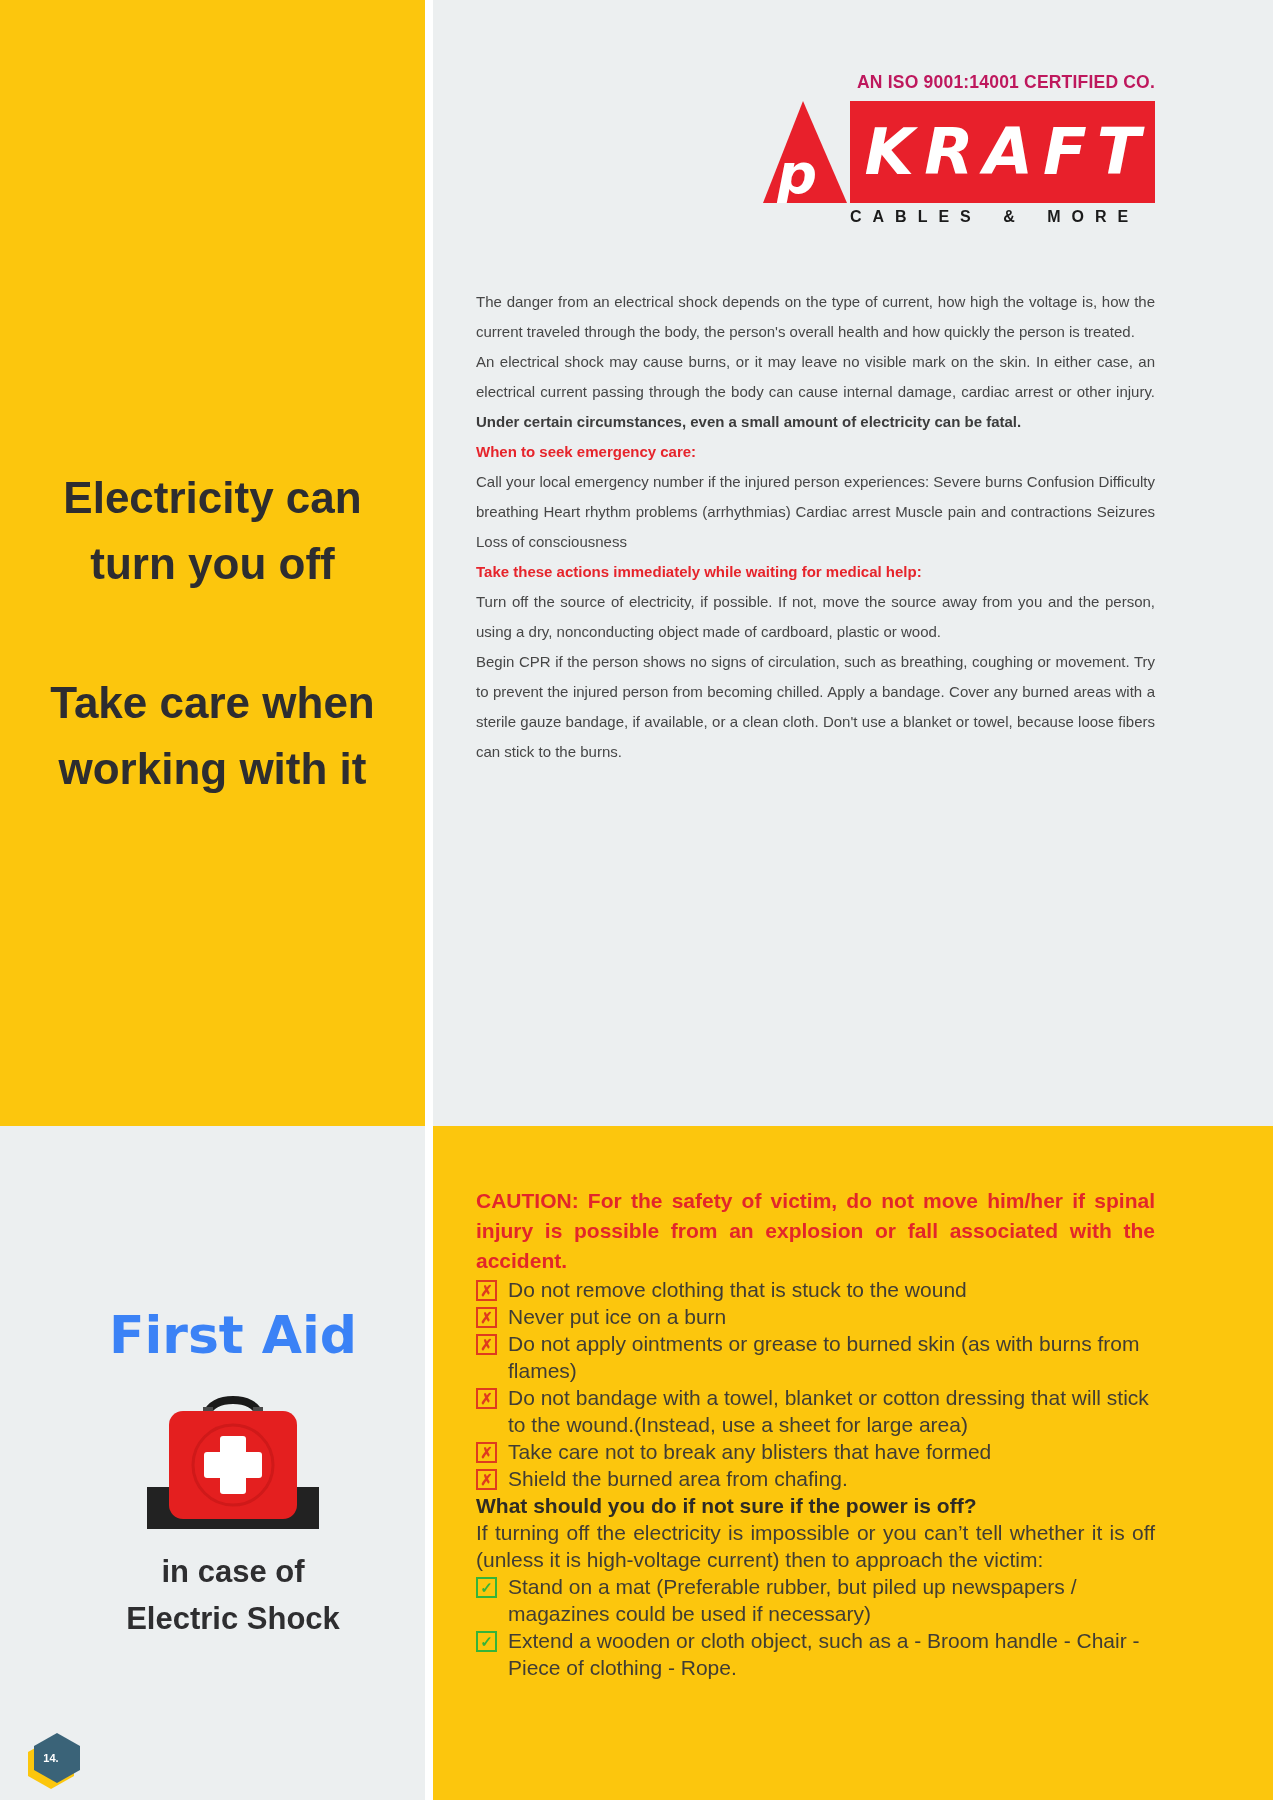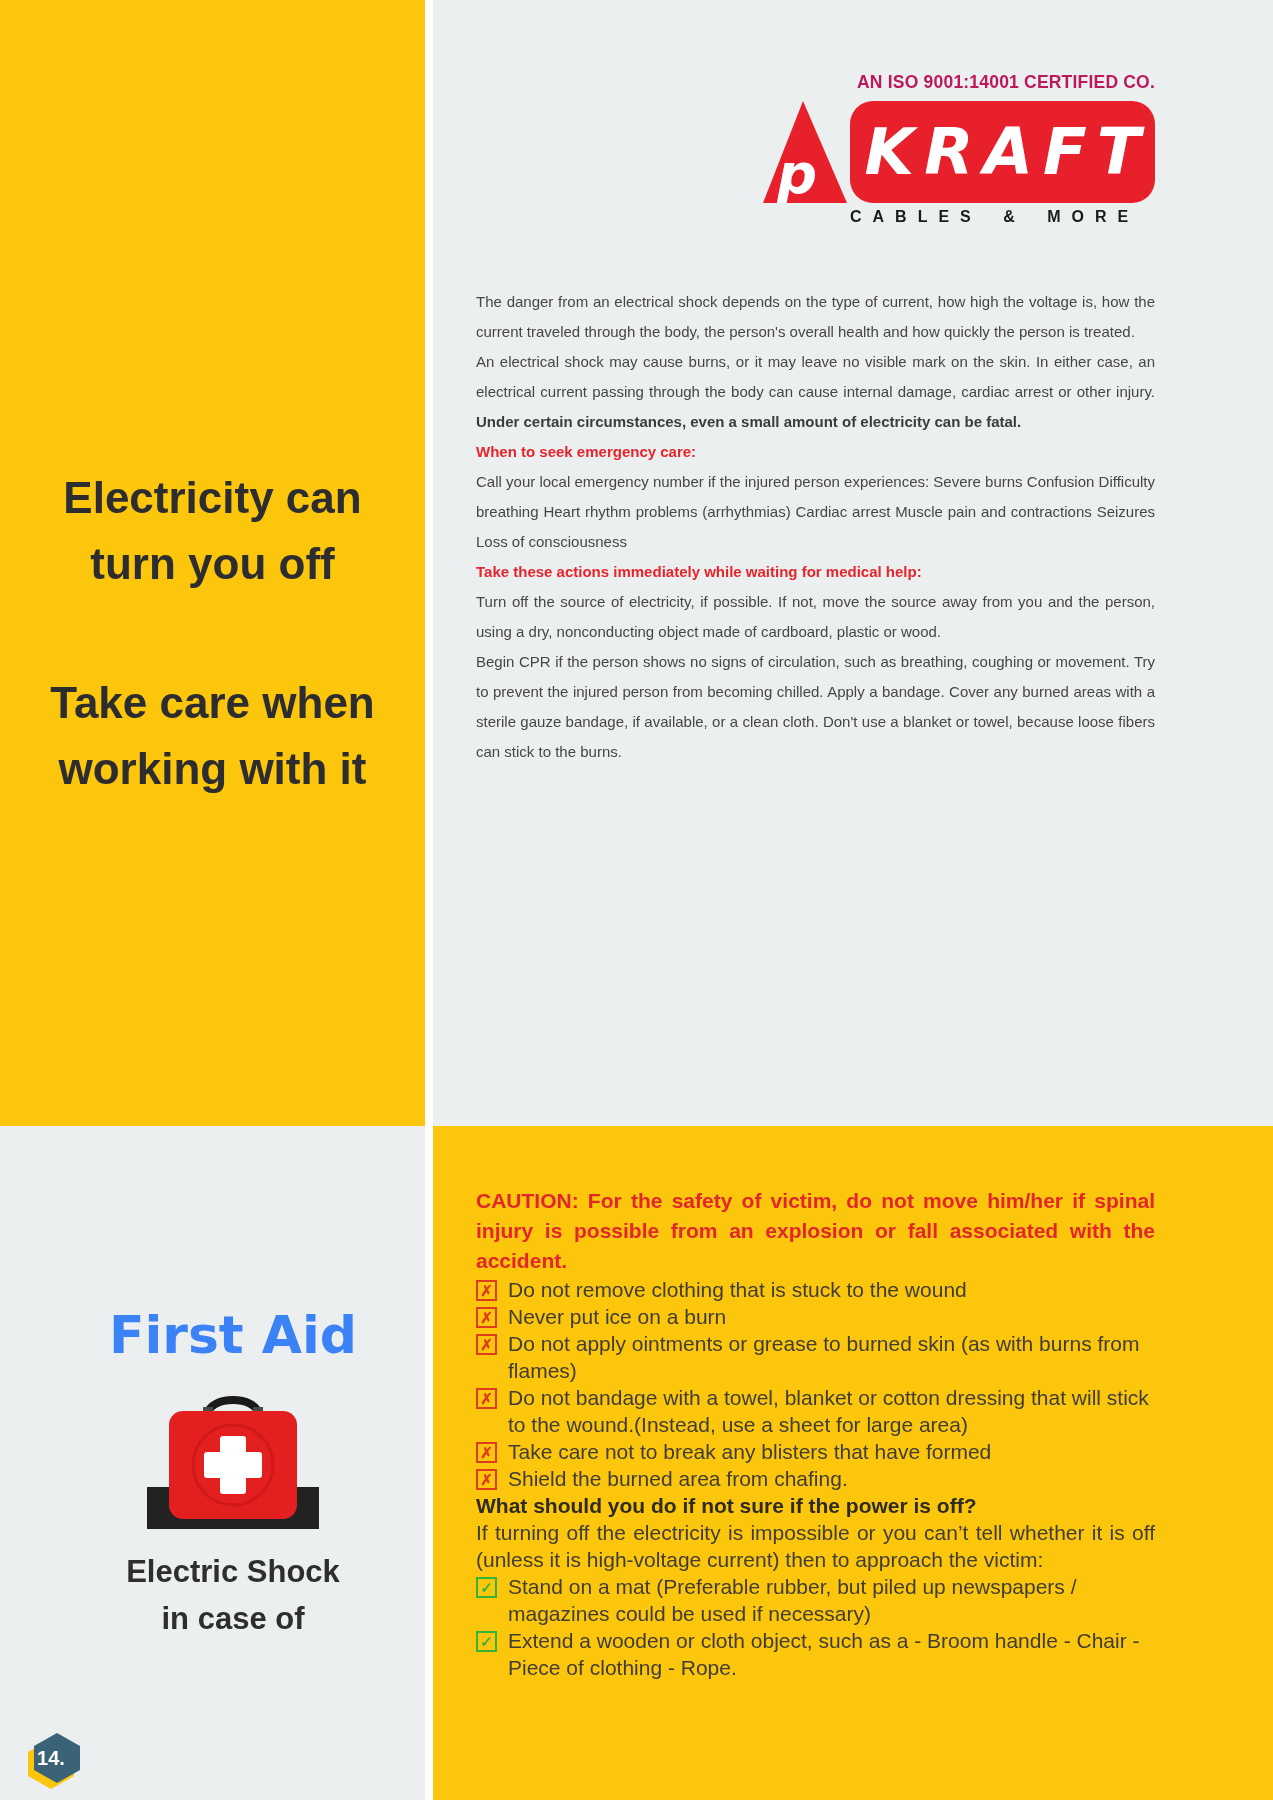--- a/index.html
+++ b/index.html
@@ -11,21 +11,21 @@
   .blk-yellow-top{left:0;top:0;width:425px;height:1126px;background:#fcc60d;}
   .blk-gray-top{left:433px;top:0;width:840px;height:1126px;background:#eceff0;}
   .blk-gray-bottom{left:0;top:1126px;width:425px;height:674px;background:#eceff0;}
   .blk-yellow-bottom{left:433px;top:1126px;width:840px;height:674px;background:#fcc60d;}
 
   
   .logo-wrap{left:763px;top:72px;width:392px;}
   .iso-line{font-size:17.5px;font-weight:700;color:#be185d;text-align:right;line-height:20px;letter-spacing:.2px;}
   .logo-mark{position:relative;height:102px;margin-top:9px;}
   .logo-box{position:absolute;left:87px;top:0;right:0;bottom:0;background:#e8202b;
-            display:flex;align-items:center;justify-content:center;border-radius:23px;}
+            display:flex;align-items:center;justify-content:center;}
   .logo-kraft{color:#ffffff;font-weight:700;font-style:italic;font-size:64px;line-height:1;
               letter-spacing:10px;padding-left:10px;font-family:"DejaVu Sans",sans-serif;}
   .logo-tri{position:absolute;left:0;top:0;}
   .logo-tagline{margin-top:5px;margin-left:87px;font-size:16px;font-weight:700;color:#1b1b1b;
                 letter-spacing:11px;word-spacing:6px;white-space:nowrap;}
 
   
   .headline{left:0;top:465px;width:425px;text-align:center;font-weight:700;font-size:44px;
             line-height:66px;color:#2d2d30;}
   .headline2{left:0;top:670px;width:425px;text-align:center;font-weight:700;font-size:44px;
@@ -60,21 +60,21 @@
   .icon-check{border-color:#35b43a;color:#35b43a;}
   .chk-text{flex:1 1 auto;}
 
   
   .hex{left:34px;top:1733px;width:46px;height:50px;}
   .hex-shadow,.hex-shape{position:absolute;width:46px;height:50px;
       clip-path:polygon(50% 0,100% 26%,100% 74%,50% 100%,0 74%,0 26%);}
   .hex-shadow{left:-6px;top:6px;background:#fcc60d;}
   .hex-shape{left:0;top:0;background:#3a6378;}
   .hex-label{position:absolute;left:0;top:0;width:34px;height:50px;display:flex;
-             align-items:center;justify-content:center;color:#ffffff;font-size:20px;font-weight:700;}
+             align-items:center;justify-content:center;color:#ffffff;font-size:11px;font-weight:700;}
 </style>
 </head>
 <body>
 
 <div class="page">
 
   <div class="abs blk-yellow-top"></div>
   <div class="abs blk-gray-top"></div>
   <div class="abs blk-gray-bottom"></div>
   <div class="abs blk-yellow-bottom"></div>
@@ -118,22 +118,22 @@
     <path d="M60,24 C63,4 109,4 112,24" fill="none" stroke="#1a1a1a" stroke-width="8" stroke-linecap="round"></path>
     <rect x="56" y="16" width="10" height="9" fill="#4a4a4a"></rect>
     <rect x="106" y="16" width="10" height="9" fill="#4a4a4a"></rect>
     <rect x="0" y="96" width="172" height="42" fill="#222222"></rect>
     <rect x="22" y="20" width="128" height="108" rx="14" fill="#e41f1f"></rect>
     <circle cx="86" cy="74" r="40" fill="none" stroke="#cf1919" stroke-width="3"></circle>
     <rect x="73" y="45" width="26" height="58" rx="3" fill="#ffffff"></rect>
     <rect x="57" y="61" width="58" height="26" rx="3" fill="#ffffff"></rect>
   </svg>
   <div class="abs firstaid-sub">
+    <div>in case of</div>
     <div>Electric Shock</div>
-    <div>in case of</div>
   </div>
 
   <div class="abs rb-content">
     <p class="caution mb14">CAUTION: For the safety of victim, do not move him/her if spinal injury is possible from an explosion or fall associated with the accident.</p>
 
     <ul class="chk-list mb16">
       <li class="chk-item">
         <span class="chk-icon icon-x">✗</span>
         <span class="chk-text">Do not remove clothing that is stuck to the wound</span>
         </li>

